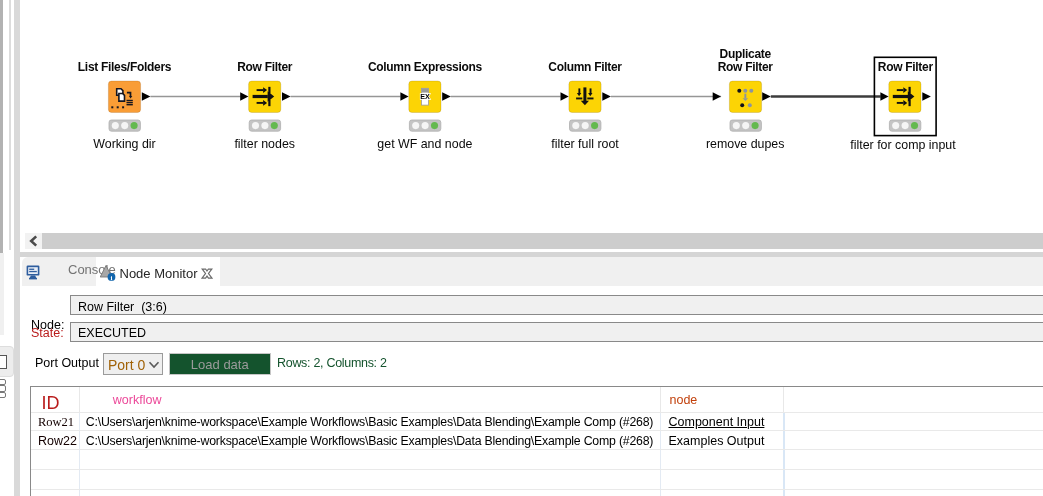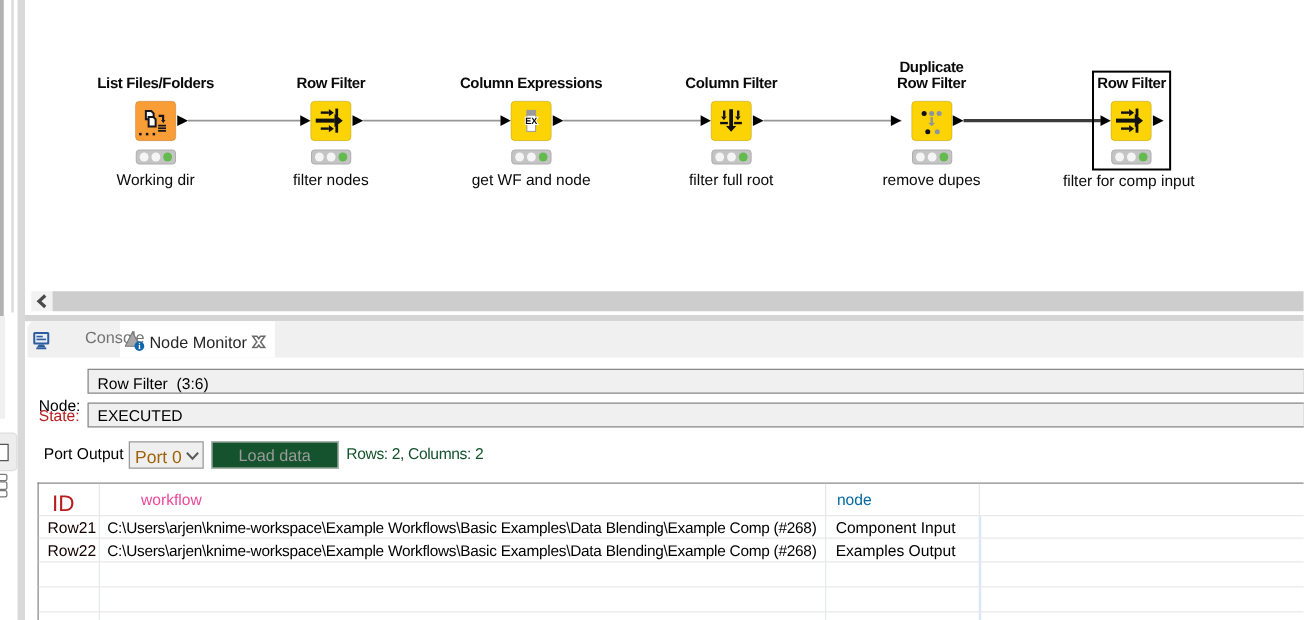--- a/index.html
+++ b/index.html
@@ -201,20 +201,20 @@
 <div class="abs" style="left:782.5px;top:411.5px;width:2.5px;height:84.5px;background:#d9e7f6;"></div>
 
 <div class="abs" style="left:30.5px;top:411.5px;width:1012.5px;height:1px;background:#e9e9e9;"></div>
 <div class="abs" style="left:30.5px;top:430.3px;width:1012.5px;height:1px;background:#e9e9e9;"></div>
 <div class="abs" style="left:30.5px;top:449.1px;width:1012.5px;height:1px;background:#e9e9e9;"></div>
 <div class="abs" style="left:30.5px;top:468.9px;width:1012.5px;height:1px;background:#e9e9e9;"></div>
 <div class="abs" style="left:30.5px;top:488.8px;width:1012.5px;height:1px;background:#e9e9e9;"></div>
 
 <div class="abs" style="left:41.5px;top:393.2px;font-size:18px;color:#b91c1c;">ID</div>
 <div class="abs" style="left:85.8px;top:393.2px;font-size:12.5px;color:#ec4899;margin-left:27px;">workflow</div>
-<div class="abs" style="left:669.5px;top:393.2px;font-size:12.5px;color:#0369a1;">node</div>
-
-<div class="abs" style="left:38px;top:415px;font-size:12.5px;color:#130000;">Row21</div>
+<div class="abs" style="left:669.5px;top:393.2px;font-size:12.5px;color:#c2410c;">node</div>
+
+<div class="abs" style="left:38px;top:415px;font-size:12.5px;color:#130000;font-family:Liberation Serif, serif;">Row21</div>
 <div class="abs" style="left:85.8px;top:415px;font-size:12.3px;color:#000;letter-spacing:-0.2px;">C:\Users\arjen\knime-workspace\Example Workflows\Basic Examples\Data Blending\Example Comp (#268)</div>
-<div class="abs" style="left:668.5px;top:415px;font-size:12.5px;color:#000;">Component Input</div>
+<div class="abs" style="left:668.5px;top:415px;font-size:12.5px;color:#000;text-decoration:underline;">Component Input</div>
 <div class="abs" style="left:38px;top:434px;font-size:12.5px;color:#130000;">Row22</div>
 <div class="abs" style="left:85.8px;top:434px;font-size:12.3px;color:#000;letter-spacing:-0.2px;">C:\Users\arjen\knime-workspace\Example Workflows\Basic Examples\Data Blending\Example Comp (#268)</div>
 <div class="abs" style="left:668.5px;top:434px;font-size:12.5px;color:#000;">Examples Output</div>
 
 </body></html>

